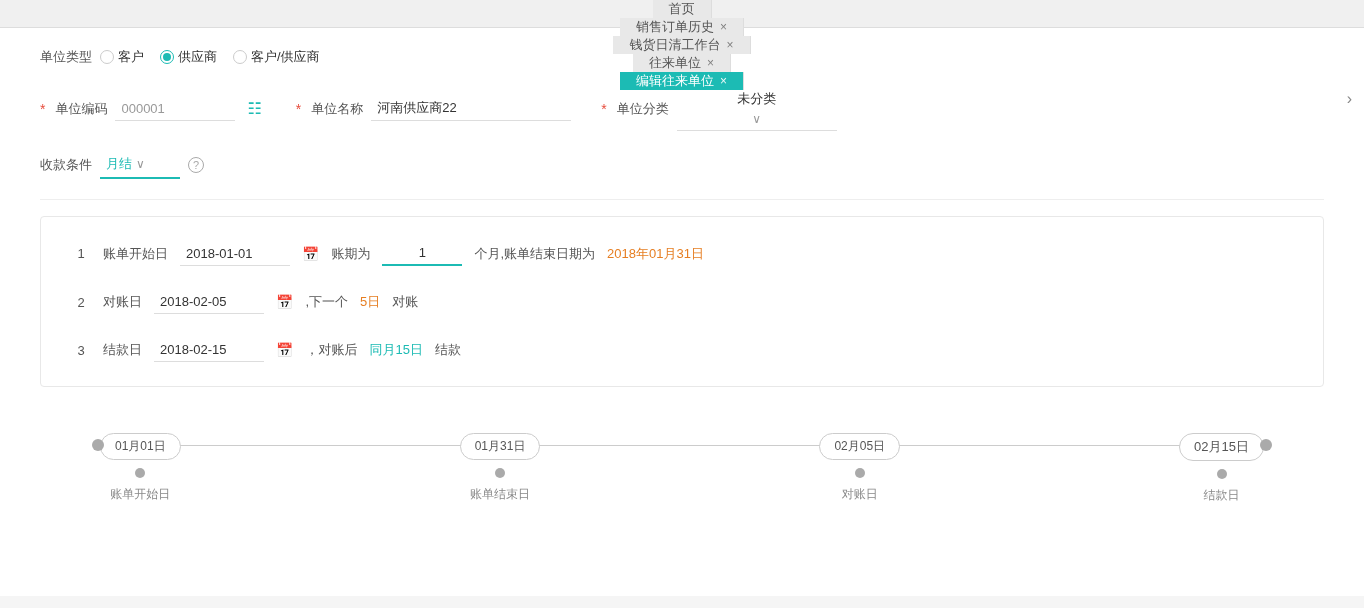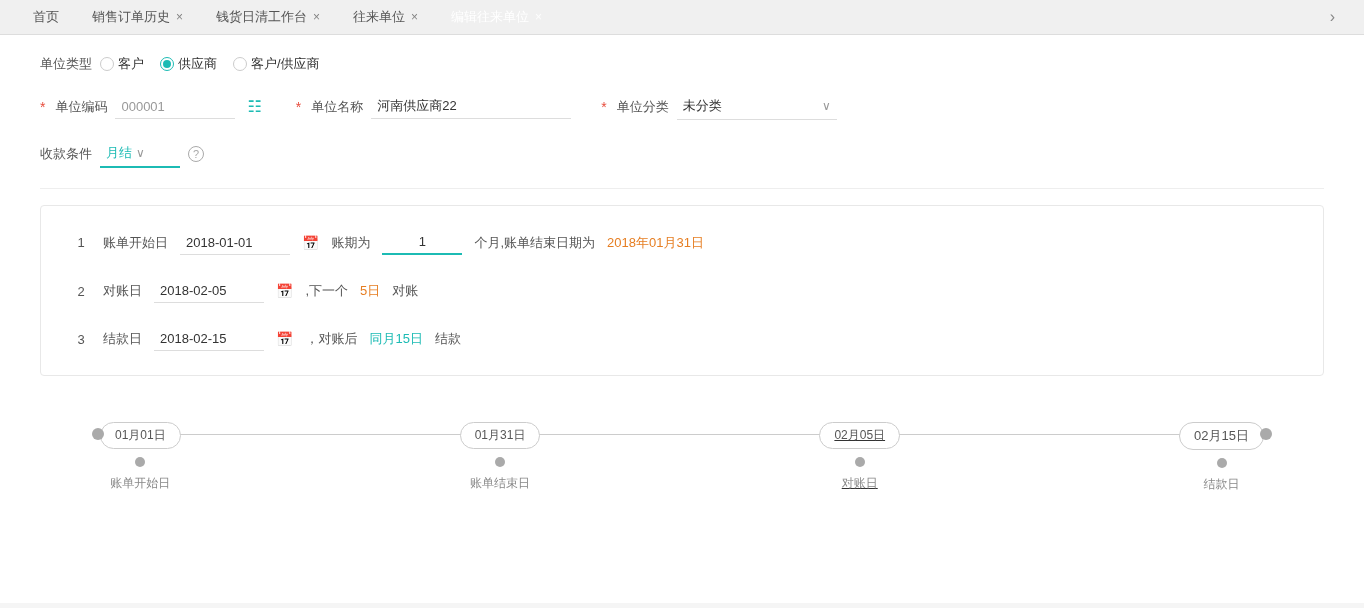--- a/index.html
+++ b/index.html
@@ -5,21 +5,22 @@
     * { box-sizing: border-box; margin: 0; padding: 0; }
     body { font-family: 'Microsoft YaHei', Arial, sans-serif; font-size: 14px; color: #333; background: #f5f5f5; }
 
     
     .tab-bar {
       display: flex;
       align-items: center;
       background: #f0f0f0;
       border-bottom: 1px solid #ddd;
       height: 28px;
-      padding: 17px;
+      padding: 0;
+      flex-direction: column;
     }
     .tab {
       display: flex;
       align-items: center;
       padding: 0 16px;
       height: 100%;
       cursor: pointer;
       font-size: 13px;
       color: #555;
       background: #e8e8e8;
@@ -122,20 +123,21 @@
 
     
     .form-select-wrap {
       display: flex;
       align-items: center;
       border-bottom: 1px solid #ddd;
       padding: 4px 6px;
       gap: 4px;
       cursor: pointer;
       min-width: 120px;
+      flex-direction: column;
     }
     .form-select-wrap .select-val {
       font-size: 13px;
       color: #333;
       flex: 1;
     }
     .chevron-icon { font-size: 12px; color: #999; }
 
     
     .category-select { min-width: 160px; }
@@ -373,21 +375,21 @@
           <div style="width: 10px; height: 10px; border-radius: 50%; background: #aaa;"></div>
           <div style="font-size: 12px; color: #888; margin-top: 8px;">账单开始日</div>
         </div>
 
         <div style="display: flex; flex-direction: column; align-items: center;">
           <div style="background: #fff; border: 1px solid #ccc; border-radius: 20px; padding: 4px 14px; font-size: 12px; color: #555; white-space: nowrap; margin-bottom: 8px;">01月31日</div>
           <div style="width: 10px; height: 10px; border-radius: 50%; background: #aaa;"></div>
           <div style="font-size: 12px; color: #888; margin-top: 8px;">账单结束日</div>
         </div>
 
-        <div style="display: flex; flex-direction: column; align-items: center; text-decoration: underline;">
+        <div style="display: flex; flex-direction: column; align-items: center;">
           <div style="background: #fff; border: 1px solid #ccc; border-radius: 20px; padding: 4px 14px; font-size: 12px; color: #555; white-space: nowrap; margin-bottom: 8px;">02月05日</div>
           <div style="width: 10px; height: 10px; border-radius: 50%; background: #aaa;"></div>
           <div style="font-size: 12px; color: #888; margin-top: 8px;">对账日</div>
         </div>
 
         <div style="display: flex; flex-direction: column; align-items: center;">
           <div style="background: #fff; border: 1px solid #ccc; border-radius: 20px; padding: 4px 14px; font-size: 13px; color: #555; white-space: nowrap; margin-bottom: 8px;">02月15日</div>
           <div style="width: 10px; height: 10px; border-radius: 50%; background: #aaa;"></div>
           <div style="font-size: 12px; color: #888; margin-top: 8px;">结款日</div>
         </div>

